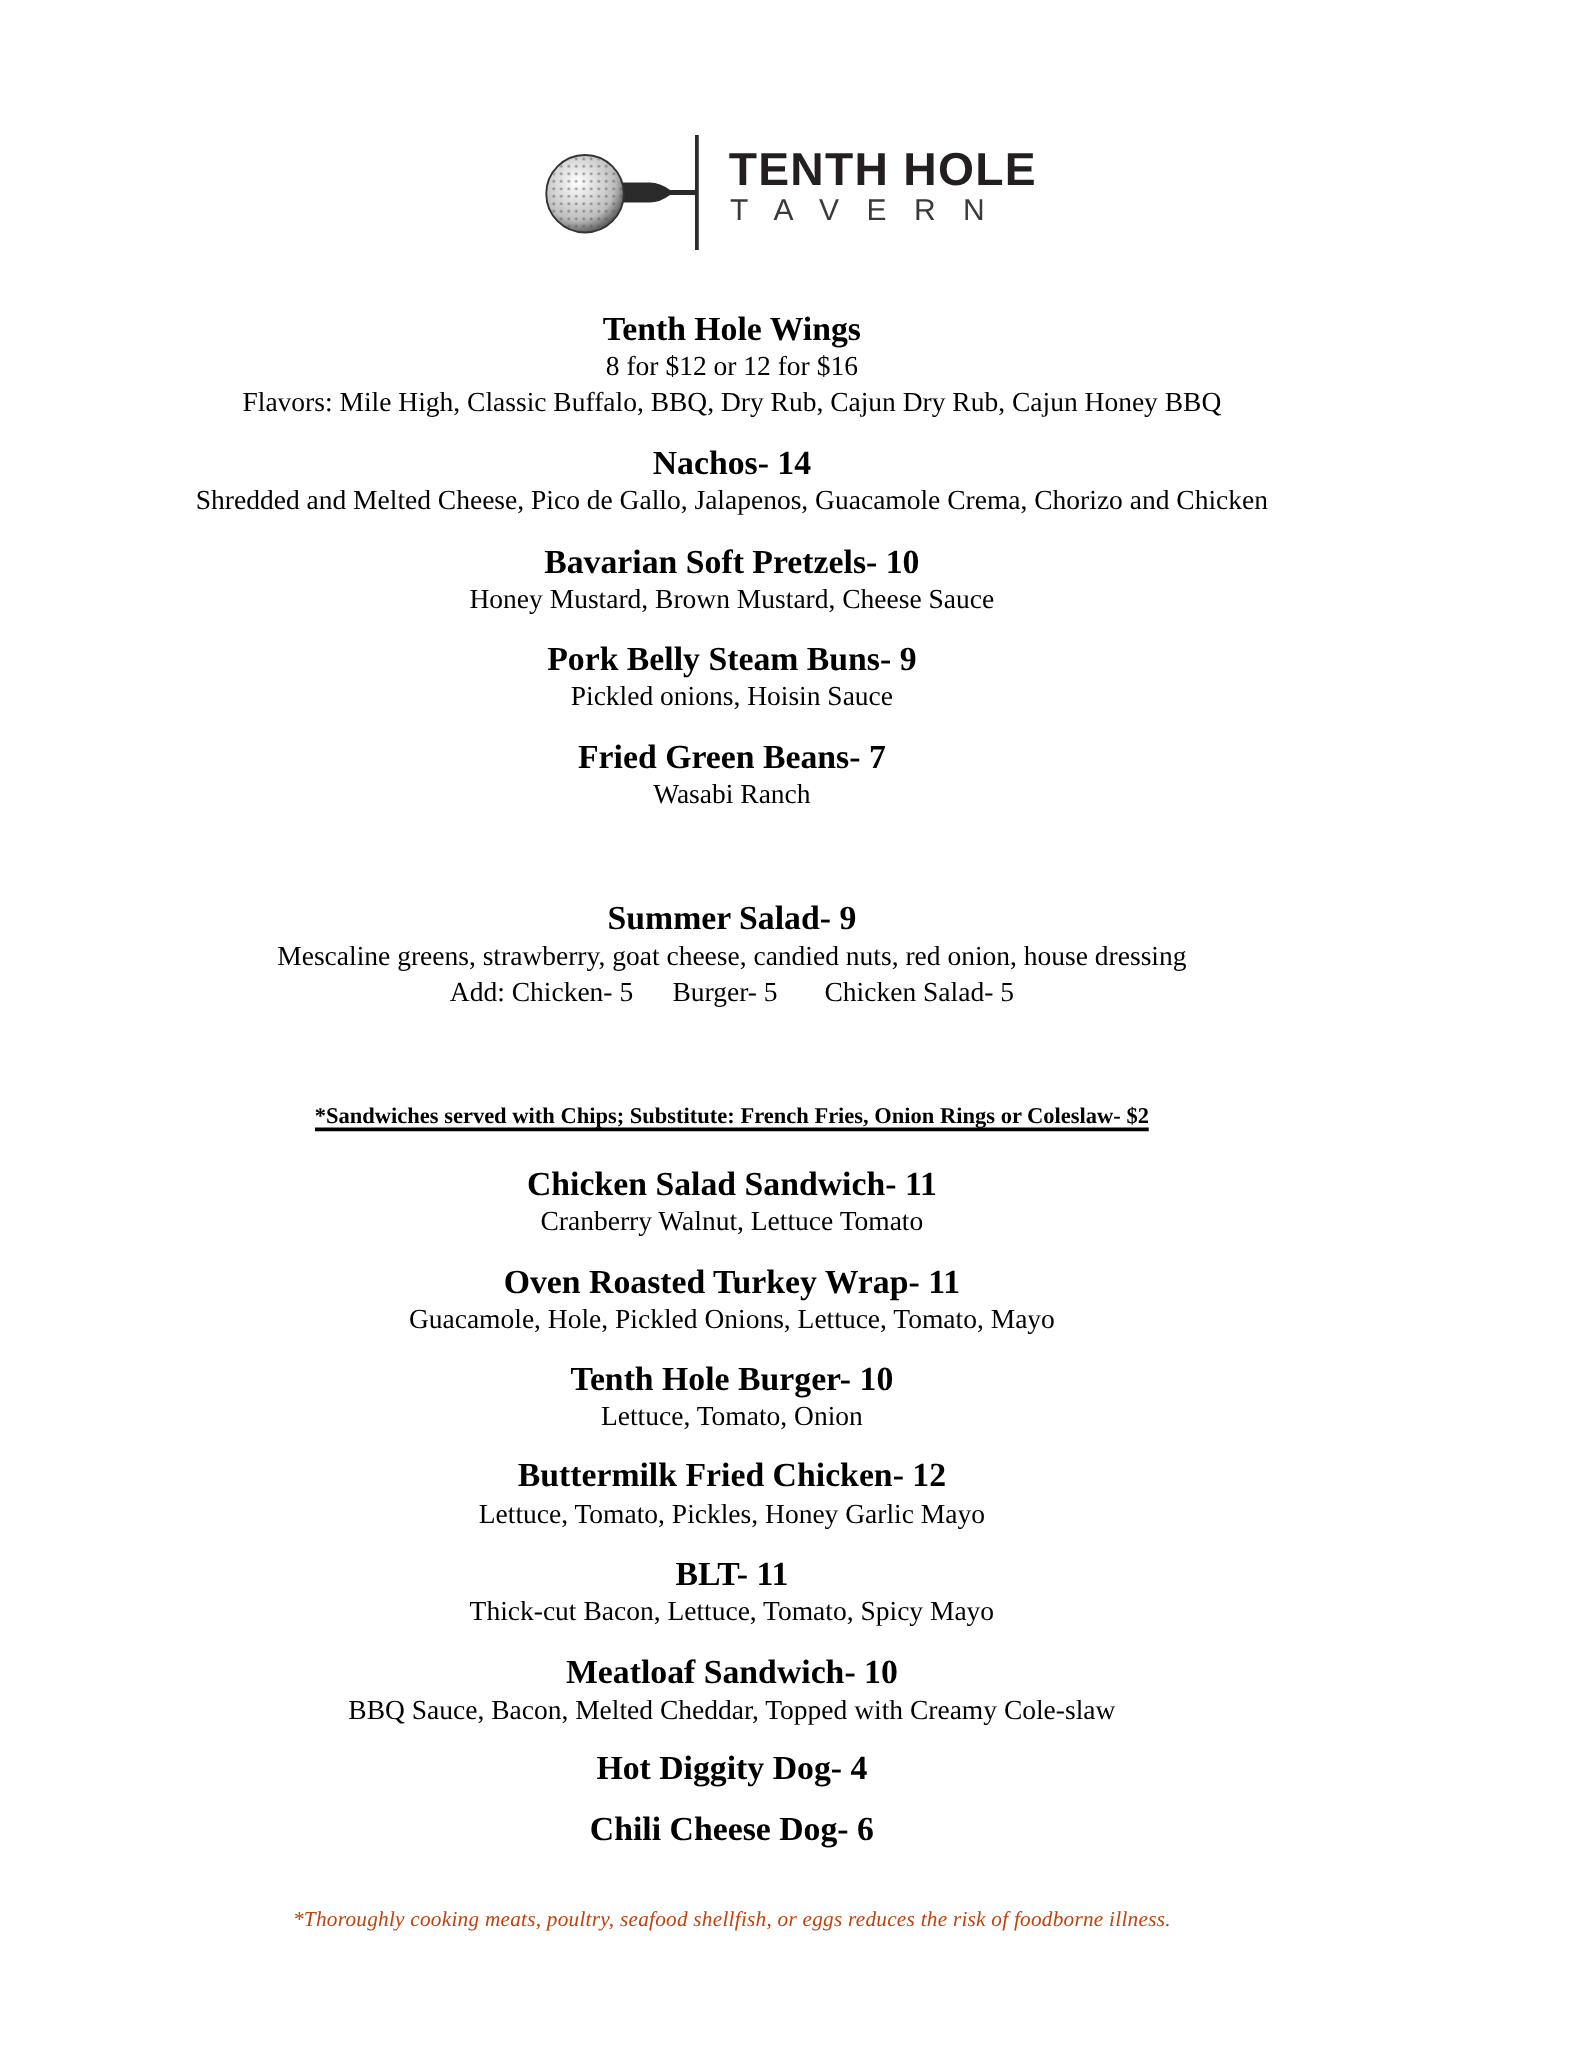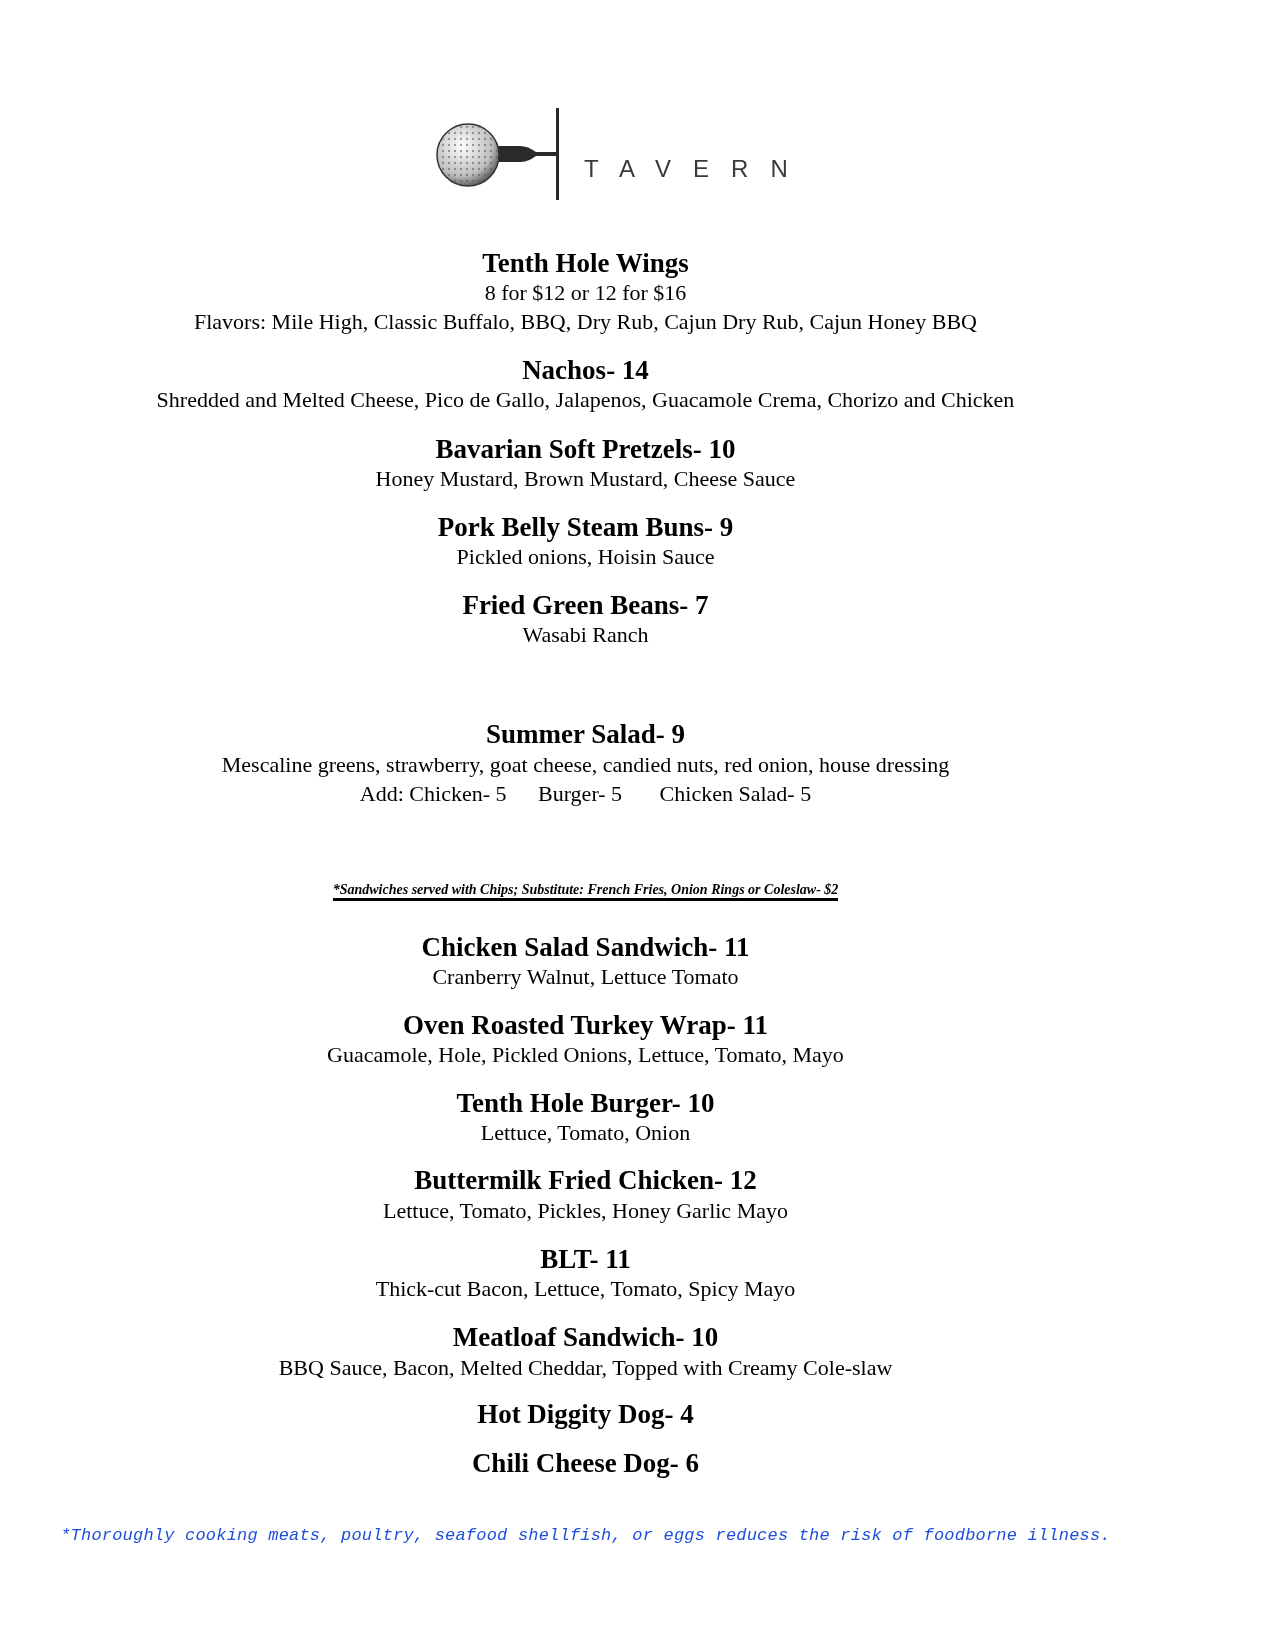--- a/index.html
+++ b/index.html
@@ -5,23 +5,23 @@
   html, body { margin: 0; padding: 0; background: #ffffff; }
   body { width: 1275px; height: 1650px; position: relative; overflow: hidden; font-family: "Liberation Serif", "DejaVu Serif", serif; color: #000; }
   .logo { position: absolute; left: 428px; top: 100px; width: 420px; height: 100px; }
   .logo svg { display: block; }
   .logo-text-top { position: absolute; left: 155px; top: 15px; font-family: "Liberation Sans", "DejaVu Sans", sans-serif; font-weight: 700; font-size: 37px; letter-spacing: 1px; color: #231f20; white-space: nowrap; }
   .logo-text-bottom { position: absolute; left: 156px; top: 55px; font-family: "Liberation Sans", "DejaVu Sans", sans-serif; font-weight: 300; font-size: 24px; letter-spacing: 22px; color: #3a3a3a; white-space: nowrap; -webkit-text-stroke: 0; }
   .line { position: absolute; left: 0; width: 1171px; text-align: center; white-space: nowrap; line-height: 1; }
   .title { font-weight: 700; font-size: 27px; }
   .desc { font-size: 22px; }
   .add-row span { display: inline-block; }
-  .note { font-weight: 700; font-style: italic; font-size: 14px; }
+  .note { font-weight: 700; font-size: 18px; }
   .note-inner { display: inline-block; border-bottom: 3px solid #000; padding-bottom: 1px; }
-  .footer { font-family: Liberation Mono, monospace; font-style: italic; font-size: 17px; color: #1d4ed8; letter-spacing: 0.2px; }
+  .footer { font-family: Liberation Serif, serif; font-style: italic; font-size: 17px; color: #c2410c; letter-spacing: 0.2px; }
 </style>
 </head>
 <body>
 
 <div class="logo">
   <svg width="155" height="100" viewBox="0 0 155 100">
     <defs>
       <radialGradient id="ballGrad" cx="40%" cy="35%" r="70%">
         <stop offset="0%" stop-color="#ffffff"></stop>
         <stop offset="70%" stop-color="#bdbdbd"></stop>
@@ -35,20 +35,21 @@
     <path d="M70 46 L92 46 Q100 46 108 52 L128 52 L128 56 L108 56 Q100 62 92 62 L70 62 Z" fill="#2a2a2a"></path>
     <rect x="66" y="47" width="14" height="2.5" fill="#2a2a2a"></rect>
     <rect x="66" y="53" width="14" height="2.5" fill="#2a2a2a"></rect>
     <rect x="66" y="59" width="14" height="2.5" fill="#2a2a2a"></rect>
 
     <rect x="128" y="8" width="3" height="92" fill="#2a2a2a"></rect>
 
     <circle cx="40" cy="55" r="31" fill="url(#ballGrad)" stroke="#333" stroke-width="1.5"></circle>
     <circle cx="40" cy="55" r="30" fill="url(#dimples)"></circle>
   </svg>
+  <div class="logo-text-top">TENTH HOLE</div>
   <div class="logo-text-bottom">TAVERN</div>
 </div>
 
 <div class="line title" style="top:250px">Tenth Hole Wings</div>
 <div class="line desc" style="top:282px">8 for $12 or 12 for $16</div>
 <div class="line desc" style="top:311px">Flavors: Mile High, Classic Buffalo, BBQ, Dry Rub, Cajun Dry Rub, Cajun Honey BBQ</div>
 
 <div class="line title" style="top:357px">Nachos- 14</div>
 <div class="line desc" style="top:389px">Shredded and Melted Cheese, Pico de Gallo, Jalapenos, Guacamole Crema, Chorizo and Chicken</div>
 

